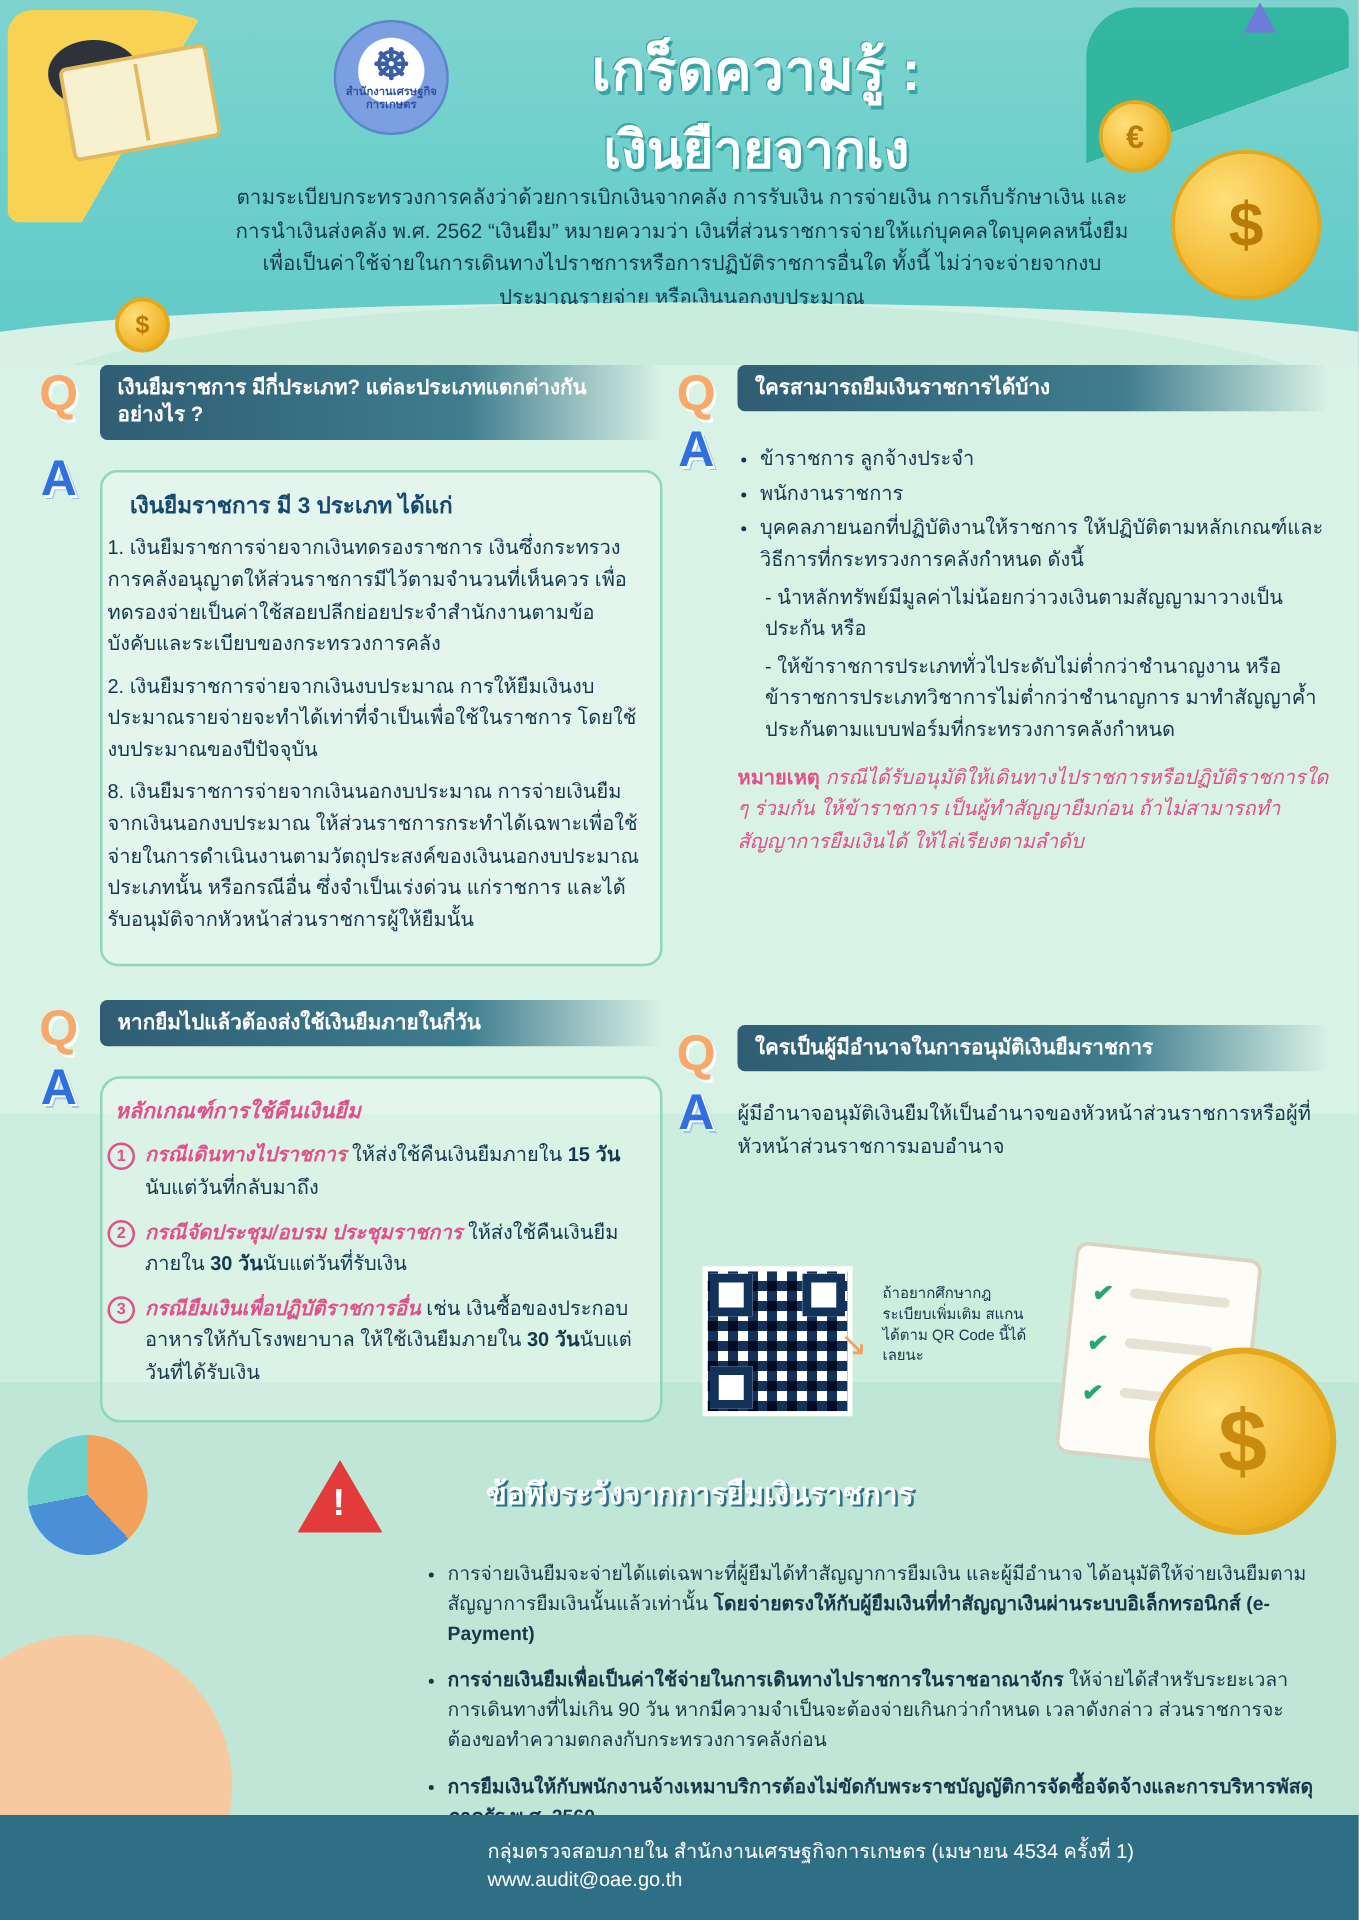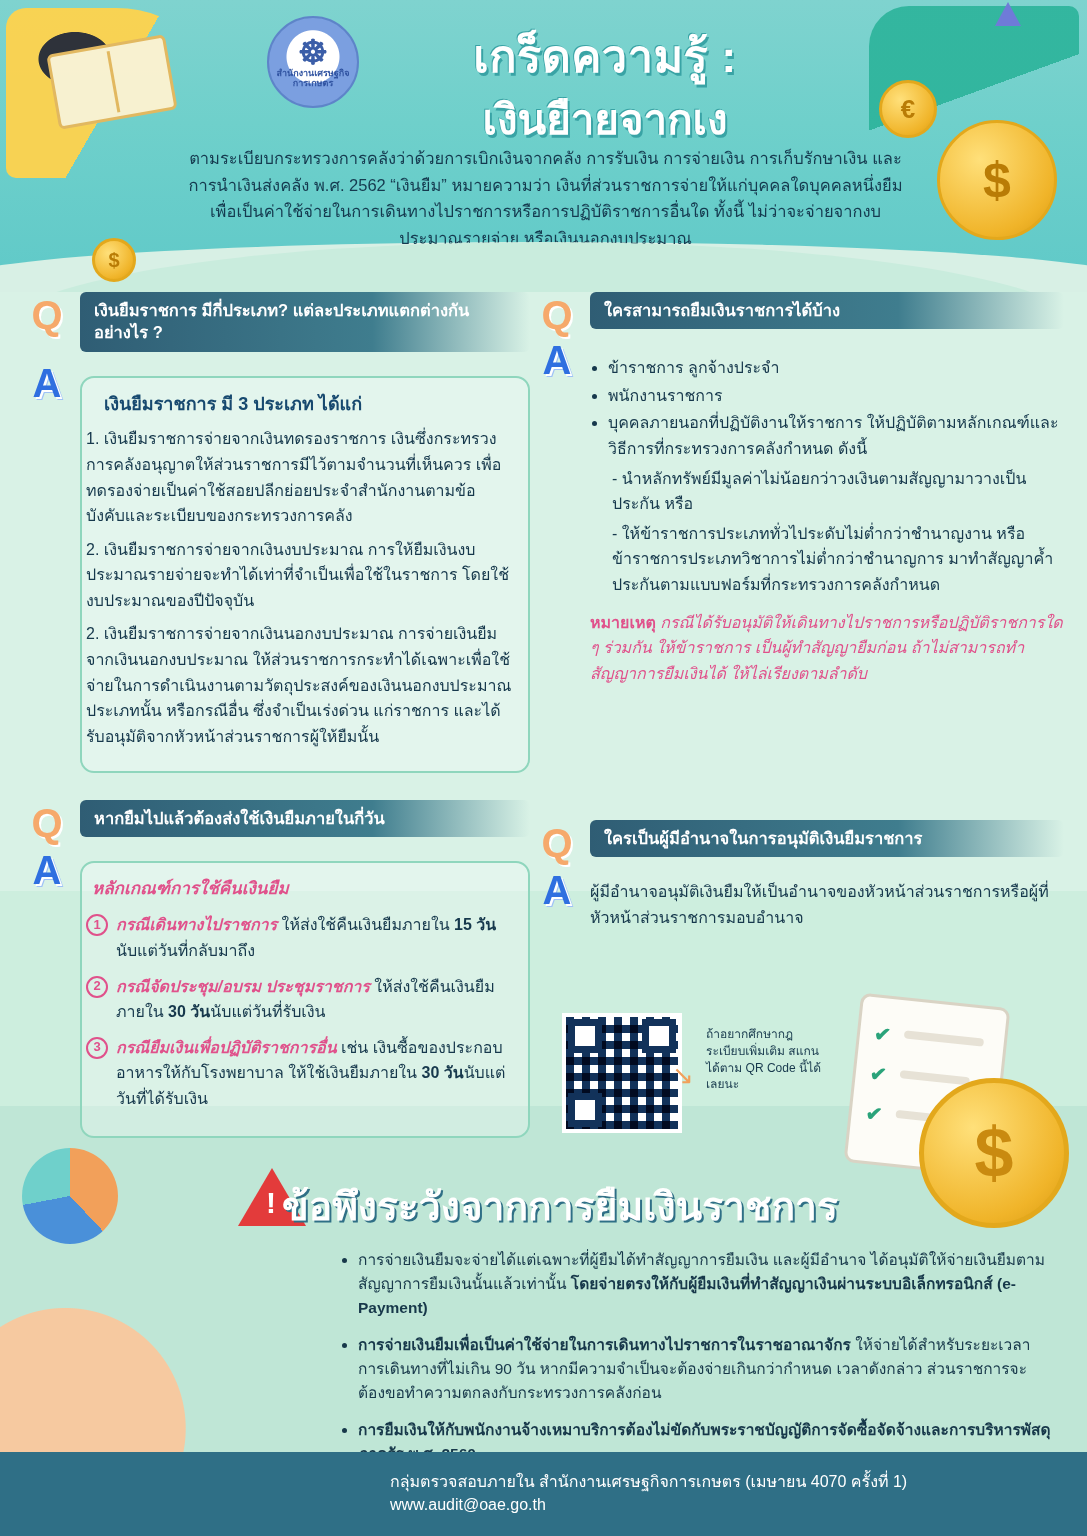--- a/index.html
+++ b/index.html
@@ -107,21 +107,21 @@
   .num-list{ margin:0; padding:0; list-style:none; }
   .num-list li{ margin:10px 0; display:flex; gap:8px; }
   .circ{
     flex:0 0 auto; width:22px;height:22px;border-radius:50%;
     border:2px solid #e0518b; color:#e0518b; font-size:13px; font-weight:bold;
     display:flex;align-items:center;justify-content:center; margin-top:2px;
   }
   
   .warn-head{
     position:absolute; left:240px; top:1175px; width:640px;
-    color:#ffffff; font-size:39px; font-weight:bold; text-align:center;
+    color:#ffffff; font-size:24px; font-weight:bold; text-align:center;
     text-shadow:2px 2px 0 #2f6f86;
   }
   .tri{
     position:absolute; left:238px; top:1168px; width:0;height:0;
     border-left:34px solid transparent;border-right:34px solid transparent;
     border-bottom:58px solid #e33b3b;
   }
   .tri span{ position:absolute; left:-6px; top:18px; color:#fff; font-size:30px; font-weight:bold;}
   .warn-list{ position:absolute; left:318px; top:1232px; width:735px;
     color:#17384a; font-size:15.5px; line-height:1.55; }
@@ -189,21 +189,21 @@
   <div class="qa" style="left:24px; top:292px; width:506px;">
     <div class="qmark" style="left:0; top:0;">Q</div>
     <div class="qbar">เงินยืมราชการ มีกี่ประเภท? แต่ละประเภทแตกต่างกันอย่างไร ?</div>
     <div style="position:relative; height:30px;">
       <div class="amark" style="left:0; top:8px;">A</div>
     </div>
     <div class="abody card" style="margin-top:-6px;">
       <div class="hl-blue" style="font-size:18px; margin:2px 0 8px 18px;">เงินยืมราชการ มี 3 ประเภท ได้แก่</div>
       <p style="margin:8px 0;">1. เงินยืมราชการจ่ายจากเงินทดรองราชการ เงินซึ่งกระทรวงการคลังอนุญาตให้ส่วนราชการมีไว้ตามจำนวนที่เห็นควร เพื่อทดรองจ่ายเป็นค่าใช้สอยปลีกย่อยประจำสำนักงานตามข้อบังคับและระเบียบของกระทรวงการคลัง</p>
       <p style="margin:8px 0;">2. เงินยืมราชการจ่ายจากเงินงบประมาณ การให้ยืมเงินงบประมาณรายจ่ายจะทำได้เท่าที่จำเป็นเพื่อใช้ในราชการ โดยใช้งบประมาณของปีปัจจุบัน</p>
-      <p style="margin:8px 0;">2. เงินยืมราชการจ่ายจากเงินนอกงบประมาณ การจ่ายเงินยืมจากเงินนอกงบประมาณ ให้ส่วนราชการกระทำได้เฉพาะเพื่อใช้จ่ายในการดำเนินงานตามวัตถุประสงค์ของเงินนอกงบประมาณประเภทนั้น หรือกรณีอื่น ซึ่งจำเป็นเร่งด่วน แก่ราชการ และได้รับอนุมัติจากหัวหน้าส่วนราชการผู้ให้ยืมนั้น</p>
+      <p style="margin:8px 0;">8. เงินยืมราชการจ่ายจากเงินนอกงบประมาณ การจ่ายเงินยืมจากเงินนอกงบประมาณ ให้ส่วนราชการกระทำได้เฉพาะเพื่อใช้จ่ายในการดำเนินงานตามวัตถุประสงค์ของเงินนอกงบประมาณประเภทนั้น หรือกรณีอื่น ซึ่งจำเป็นเร่งด่วน แก่ราชการ และได้รับอนุมัติจากหัวหน้าส่วนราชการผู้ให้ยืมนั้น</p>
     </div>
   </div>
 
   <div class="qa" style="left:534px; top:292px; width:530px;">
     <div class="qmark" style="left:0; top:0;">Q</div>
     <div class="qbar">ใครสามารถยืมเงินราชการได้บ้าง</div>
     <div style="position:relative; height:30px;">
       <div class="amark" style="left:0; top:8px;">A</div>
     </div>
     <div class="abody" style="margin-top:-8px;">
@@ -220,21 +220,21 @@
       </div>
     </div>
   </div>
 
   <div class="qa" style="left:24px; top:800px; width:506px;">
     <div class="qmark" style="left:0; top:0;">Q</div>
     <div class="qbar">หากยืมไปแล้วต้องส่งใช้เงินยืมภายในกี่วัน</div>
     <div style="position:relative; height:32px;">
       <div class="amark" style="left:0; top:10px;">A</div>
     </div>
-    <div class="abody card" style="margin-top:-8px;">
+    <div class="abody card" style="margin-top:-8px;border-radius:16px;">
       <div class="hl-pink" style="font-size:17px; font-style:italic; margin:2px 0 4px 6px;">หลักเกณฑ์การใช้คืนเงินยืม</div>
       <ul class="num-list">
         <li>
           <span class="circ">1</span>
           <span>
             <b class="hl-pink" style="font-style:italic">กรณีเดินทางไปราชการ</b><span> ให้ส่งใช้คืนเงินยืมภายใน </span><b>15 วัน</b><span>นับแต่วันที่กลับมาถึง</span>
           </span>
         </li>
         <li>
           <span class="circ">2</span>
@@ -292,17 +292,17 @@
     </li>
     <li>
       <b>การจ่ายเงินยืมเพื่อเป็นค่าใช้จ่ายในการเดินทางไปราชการในราชอาณาจักร</b><span> ให้จ่ายได้สำหรับระยะเวลาการเดินทางที่ไม่เกิน 90 วัน หากมีความจำเป็นจะต้องจ่ายเกินกว่ากำหนด เวลาดังกล่าว ส่วนราชการจะต้องขอทำความตกลงกับกระทรวงการคลังก่อน</span>
     </li>
     <li>
       <b>การยืมเงินให้กับพนักงานจ้างเหมาบริการต้องไม่ขัดกับพระราชบัญญัติการจัดซื้อจัดจ้างและการบริหารพัสดุภาครัฐ พ.ศ. 2560</b>
     </li>
   </ul>
 
   <div class="footer">
-    <div>กลุ่มตรวจสอบภายใน สำนักงานเศรษฐกิจการเกษตร (เมษายน 4070 ครั้งที่ 1)</div>
+    <div>กลุ่มตรวจสอบภายใน สำนักงานเศรษฐกิจการเกษตร (เมษายน 4534 ครั้งที่ 1)</div>
     <div>www.audit@oae.go.th</div>
   </div>
 
 </div>
 
 </body></html>

